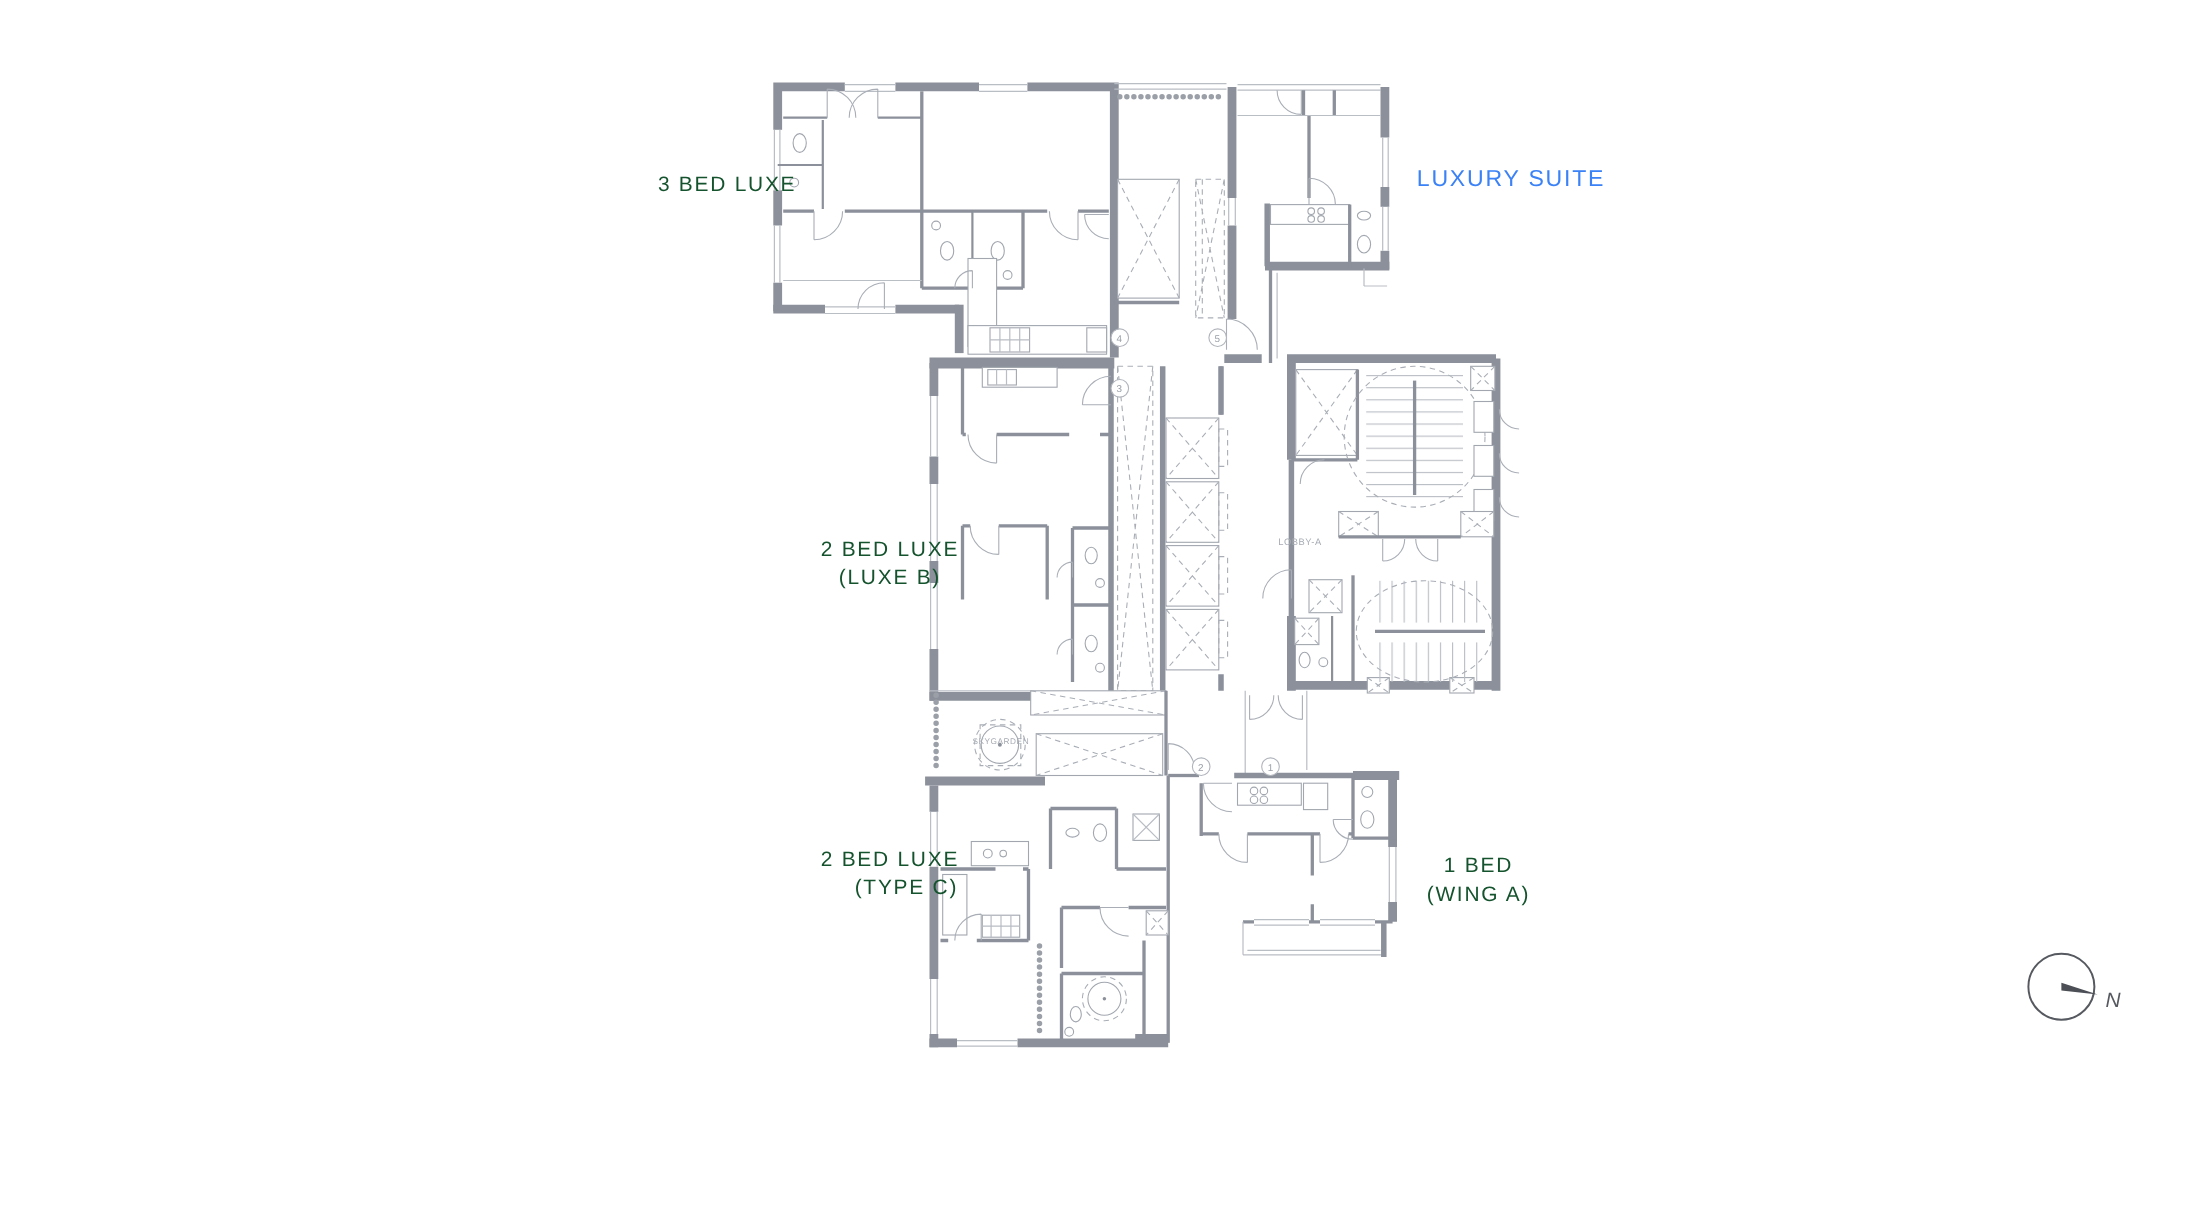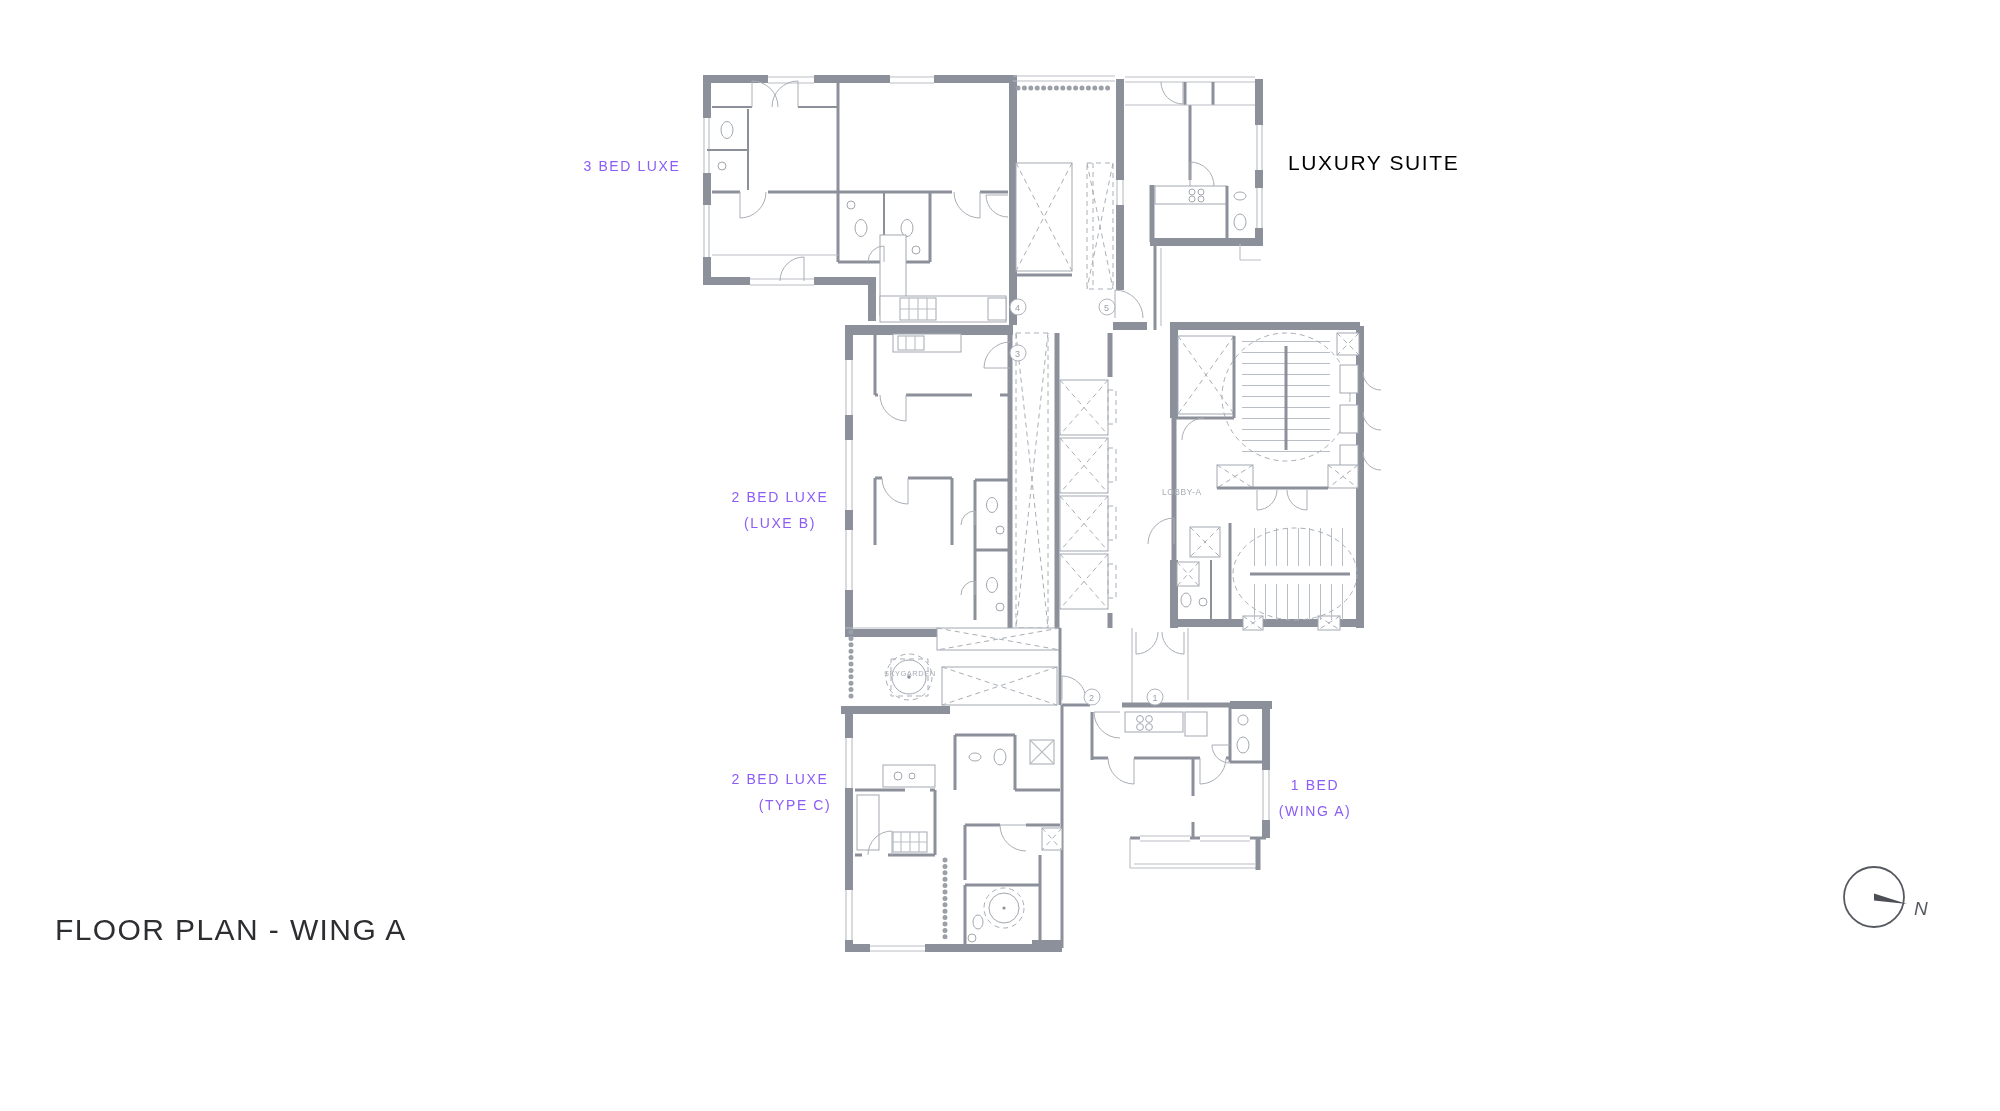--- a/index.html
+++ b/index.html
@@ -12,23 +12,23 @@
   .w10{stroke-width:10}.w8{stroke-width:8}.w5{stroke-width:5}.w3{stroke-width:3}.w2{stroke-width:2}
   .L{stroke:#b9bdc4;stroke-width:1.1;fill:none}
   .D{stroke:#a9aeb6;stroke-width:1;fill:none}
   .X{stroke:#a9aeb6;stroke-width:1;fill:none;stroke-dasharray:5 4}
   .F{stroke:#a2a7af;stroke-width:1;fill:#ffffff}
   .dot{stroke:#9ba0a8;stroke-width:5;stroke-dasharray:0 6.4;stroke-linecap:round;fill:none}
   .mk{stroke:#b0b4bb;fill:#ffffff;stroke-width:1}
   .mtx{fill:#9aa0a8;font-size:9px}
   .win{fill:#ffffff}
   
-  .lbl{position:absolute;color:#8b5cf6;font-size:14px;letter-spacing:1.6px;
-       white-space:nowrap;transform:translateX(-50%);}
-  .lbl-left{position:absolute;color:#000000;font-size:21px;letter-spacing:1.6px;white-space:nowrap;}
+  .lbl{position:absolute;color:#14532d;font-size:19px;letter-spacing:1.6px;
+       white-space:nowrap;transform:translateX(-50%);margin-left:29px;}
+  .lbl-left{position:absolute;color:#3b82f6;font-size:21px;letter-spacing:1.6px;white-space:nowrap;}
   .tiny{position:absolute;color:#a6abb3;letter-spacing:.5px;white-space:nowrap;padding-left:28px;}
   .title{position:absolute;left:55px;top:913px;color:#2d2e31;font-size:30px;
          letter-spacing:1.4px;font-weight:500;white-space:nowrap;}
   .north-n{font-size:19px;font-style:italic;fill:#565a60}
 </style>
 </head>
 <body>
 
 <div class="stage">
 
@@ -433,15 +433,14 @@
 <div class="lbl" style="left:780px;top:771px">2 BED LUXE</div>
 <div class="lbl" style="left:795px;top:797px">(TYPE C)</div>
 
 <div class="lbl" style="left:1315px;top:777px">1 BED</div>
 <div class="lbl" style="left:1315px;top:803px">(WING A)</div>
 
 <div class="tiny" style="left:1134px;top:487px;font-size:8.5px">LOBBY-A</div>
 
 <div class="tiny" style="left:856px;top:669px;font-size:7.5px">SKYGARDEN</div>
 
-<div class="title">FLOOR PLAN - WING A</div>
 
 </div>
 
 </body></html>

